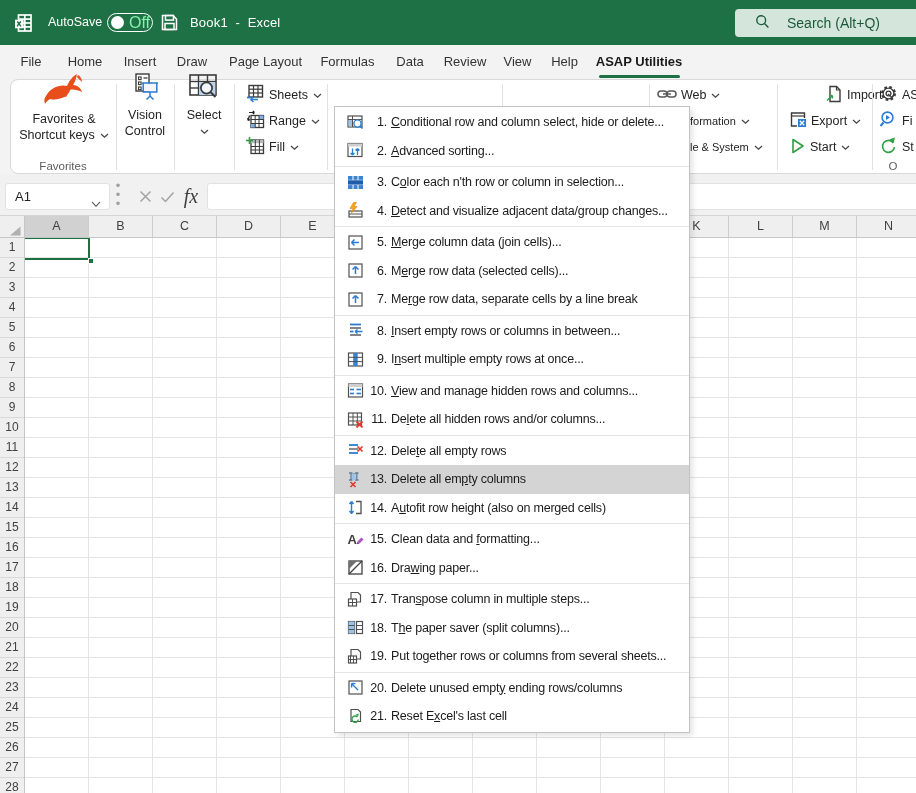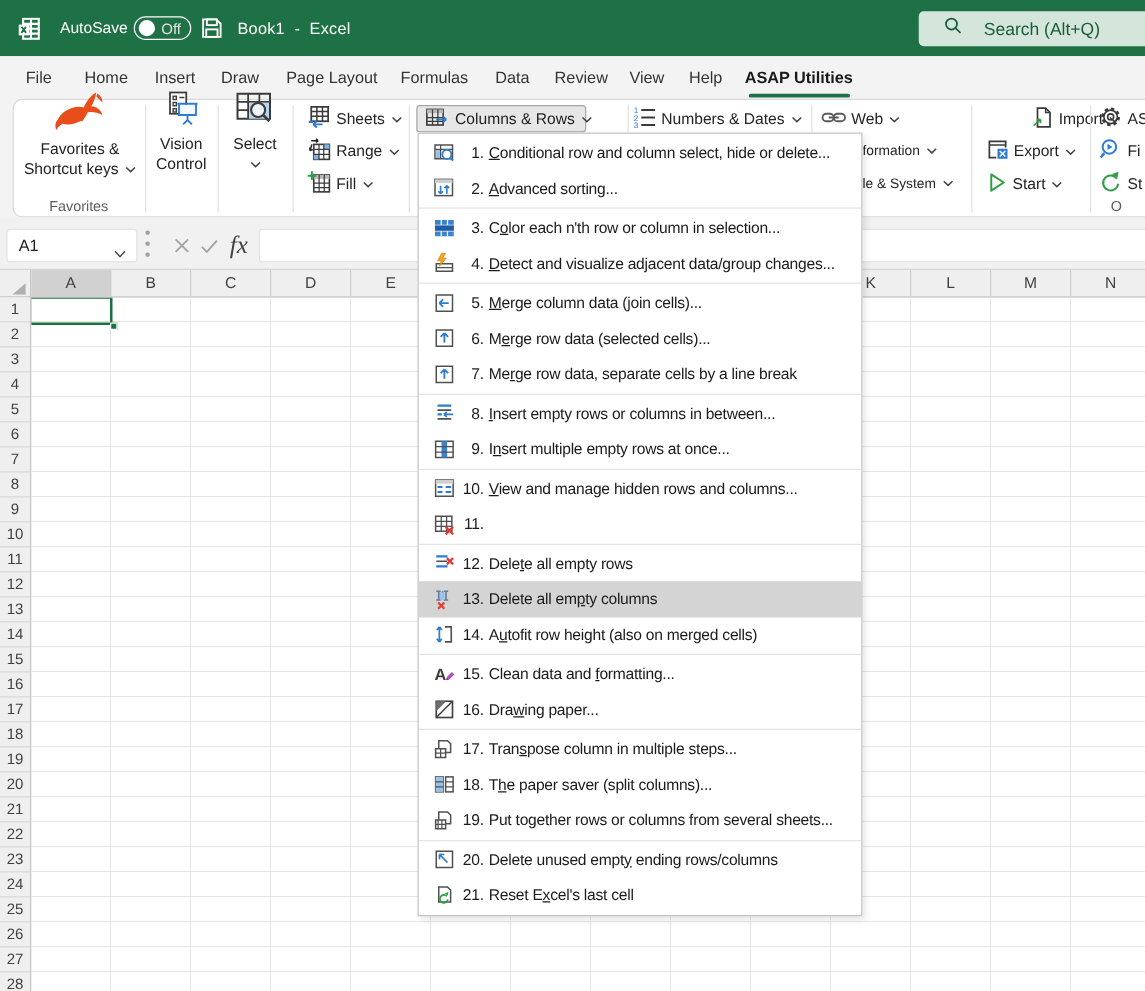--- a/index.html
+++ b/index.html
@@ -6,21 +6,21 @@
   body { font-family:"Liberation Sans", sans-serif; background:#fff; }
   .screen { position:relative; width:916px; height:793px; overflow:hidden; background:#fff; }
 
   
   .titlebar { position:absolute; left:0; top:0; width:916px; height:45px; background:#1e7145; display:flex; align-items:center; }
   .titlebar .applogo { position:absolute; left:14px; top:14px; }
   .tb-text { color:#fff; font-size:13px; }
   .autosave-label { position:absolute; left:48px; top:15px; font-size:12.5px; }
   .toggle { position:absolute; left:107px; top:13px; width:46px; height:19px; border:1px solid #fff; border-radius:10px; display:flex; align-items:center; }
   .toggle .knob { width:13px; height:13px; border-radius:50%; background:#fff; margin-left:3px; }
-  .toggle .state { color:#e5e5e5; font-size:12px; margin-left:5px; }
+  .toggle .state { color:#86efac; font-size:16px; margin-left:5px; }
   .save-icon { position:absolute; left:161px; top:14px; }
   .doc-title { position:absolute; left:190px; top:15px; letter-spacing:0.2px; }
   .search-box { position:absolute; left:735px; top:9px; width:196px; height:28px; background:#d4e6db; border-radius:4px; display:flex; align-items:center; }
   .search-box .mag { margin-left:20px; }
   .search-box .ph { color:#1b5a38; font-size:14px; margin-left:17px; }
 
   
   .tabrow { position:absolute; left:0; top:45px; width:916px; height:140px; background:#f3f3f3; }
   .tab { position:absolute; top:9px; transform:translateX(-50%); font-size:13px; color:#333; white-space:nowrap; cursor:default; }
   .tab.active { font-weight:bold; color:#1a1a1a; }
@@ -235,54 +235,21 @@
         <line x1="3.5" y1="1" x2="3.5" y2="8" stroke="#2f9e44" stroke-width="1.6"></line>
         <line x1="0" y1="4.5" x2="7" y2="4.5" stroke="#2f9e44" stroke-width="1.6"></line>
       </svg>
     </span>
     <span>Fill</span>
     <span class="chev"><svg width="9" height="6" viewBox="0 0 9 6">
           <path d="M1 1 L4.5 4.3 L8 1" stroke="#444" stroke-width="1.2" fill="none"></path>
         </svg></span>
   </div>
 
-  <div class="colsrows-btn">
-    <span class="sicon">
-      <svg width="18" height="18" viewBox="0 0 18 18">
-        <rect x="1.5" y="2.5" width="13" height="12.5" fill="none" stroke="#3b3b3b" stroke-width="1.3"></rect>
-        <rect x="1.5" y="2.5" width="13" height="3" fill="#b9b9b9"></rect>
-        <line x1="1.5" y1="9" x2="14.5" y2="9" stroke="#3b3b3b" stroke-width="1"></line>
-        <line x1="1.5" y1="12" x2="14.5" y2="12" stroke="#3b3b3b" stroke-width="1"></line>
-        <line x1="6" y1="2.5" x2="6" y2="15" stroke="#3b3b3b" stroke-width="1"></line>
-        <line x1="10.3" y1="2.5" x2="10.3" y2="15" stroke="#3b3b3b" stroke-width="1"></line>
-        <path d="M9 10.5 H17 M17 10.5 L14.5 8.3 M17 10.5 L14.5 12.7" fill="none" stroke="#2b7cd3" stroke-width="1.5"></path>
-      </svg>
-    </span>
-    <span>Columns &amp; Rows</span>
-    <span class="chev"><svg width="9" height="6" viewBox="0 0 9 6">
-          <path d="M1 1 L4.5 4.3 L8 1" stroke="#444" stroke-width="1.2" fill="none"></path>
-        </svg></span>
-  </div>
-
-  <div class="smallbtn" style="left:506px; top:84px;">
-    <span class="sicon">
-      <svg width="19" height="19" viewBox="0 0 19 19">
-        <text x="1" y="6.5" font-size="6.5" fill="#2b7cd3" font-family="Liberation Sans, sans-serif">1</text>
-        <text x="1" y="12.5" font-size="6.5" fill="#2b7cd3" font-family="Liberation Sans, sans-serif">2</text>
-        <text x="1" y="18.5" font-size="6.5" fill="#2b7cd3" font-family="Liberation Sans, sans-serif">3</text>
-        <line x1="7" y1="4" x2="18" y2="4" stroke="#3b3b3b" stroke-width="1.5"></line>
-        <line x1="7" y1="10" x2="18" y2="10" stroke="#3b3b3b" stroke-width="1.5"></line>
-        <line x1="7" y1="16" x2="18" y2="16" stroke="#3b3b3b" stroke-width="1.5"></line>
-      </svg>
-    </span>
-    <span>Numbers &amp; Dates</span>
-    <span class="chev"><svg width="9" height="6" viewBox="0 0 9 6">
-          <path d="M1 1 L4.5 4.3 L8 1" stroke="#444" stroke-width="1.2" fill="none"></path>
-        </svg></span>
-  </div>
+
 
   <div class="smallbtn" style="left:657px; top:84px;">
     <span class="sicon">
       <svg width="20" height="16" viewBox="0 0 20 16">
         <rect x="1" y="5" width="9" height="6" rx="3" fill="none" stroke="#5a5a5a" stroke-width="1.5"></rect>
         <rect x="10" y="5" width="9" height="6" rx="3" fill="none" stroke="#5a5a5a" stroke-width="1.5"></rect>
         <line x1="6" y1="8" x2="14" y2="8" stroke="#5a5a5a" stroke-width="1.5"></line>
       </svg>
     </span>
     <span>Web</span>
@@ -572,20 +539,21 @@
       <div class="mi">
         <span class="micon"><svg width="17" height="17" viewBox="0 0 17 17">
             <rect x="1.5" y="2" width="13" height="12" fill="none" stroke="#505050" stroke-width="1.2"></rect>
             <line x1="1.5" y1="6" x2="14.5" y2="6" stroke="#505050" stroke-width="1"></line>
             <line x1="1.5" y1="10" x2="14.5" y2="10" stroke="#505050" stroke-width="1"></line>
             <line x1="6" y1="2" x2="6" y2="14" stroke="#505050" stroke-width="1"></line>
             <line x1="10.3" y1="2" x2="10.3" y2="14" stroke="#505050" stroke-width="1"></line>
             <path d="M9.5 10.5 L15.5 16.5 M15.5 10.5 L9.5 16.5" stroke="#e03c31" stroke-width="1.8"></path>
           </svg></span>
         <span class="num">11.</span>
+        <span class="lbl">De<u>l</u>ete all hidden rows and/or columns...</span>
       </div>
       <div class="msep"></div>
       <div class="mi">
         <span class="micon"><svg width="17" height="17" viewBox="0 0 17 17">
             <line x1="2" y1="3" x2="11" y2="3" stroke="#2b7cd3" stroke-width="1.8"></line>
             <line x1="2" y1="7" x2="11" y2="7" stroke="#505050" stroke-width="1.3"></line>
             <line x1="2" y1="11" x2="11" y2="11" stroke="#2b7cd3" stroke-width="1.8"></line>
             <path d="M10.5 4.5 L15.5 9.5 M15.5 4.5 L10.5 9.5" stroke="#e03c31" stroke-width="1.7"></path>
           </svg></span>
         <span class="num">12.</span>

